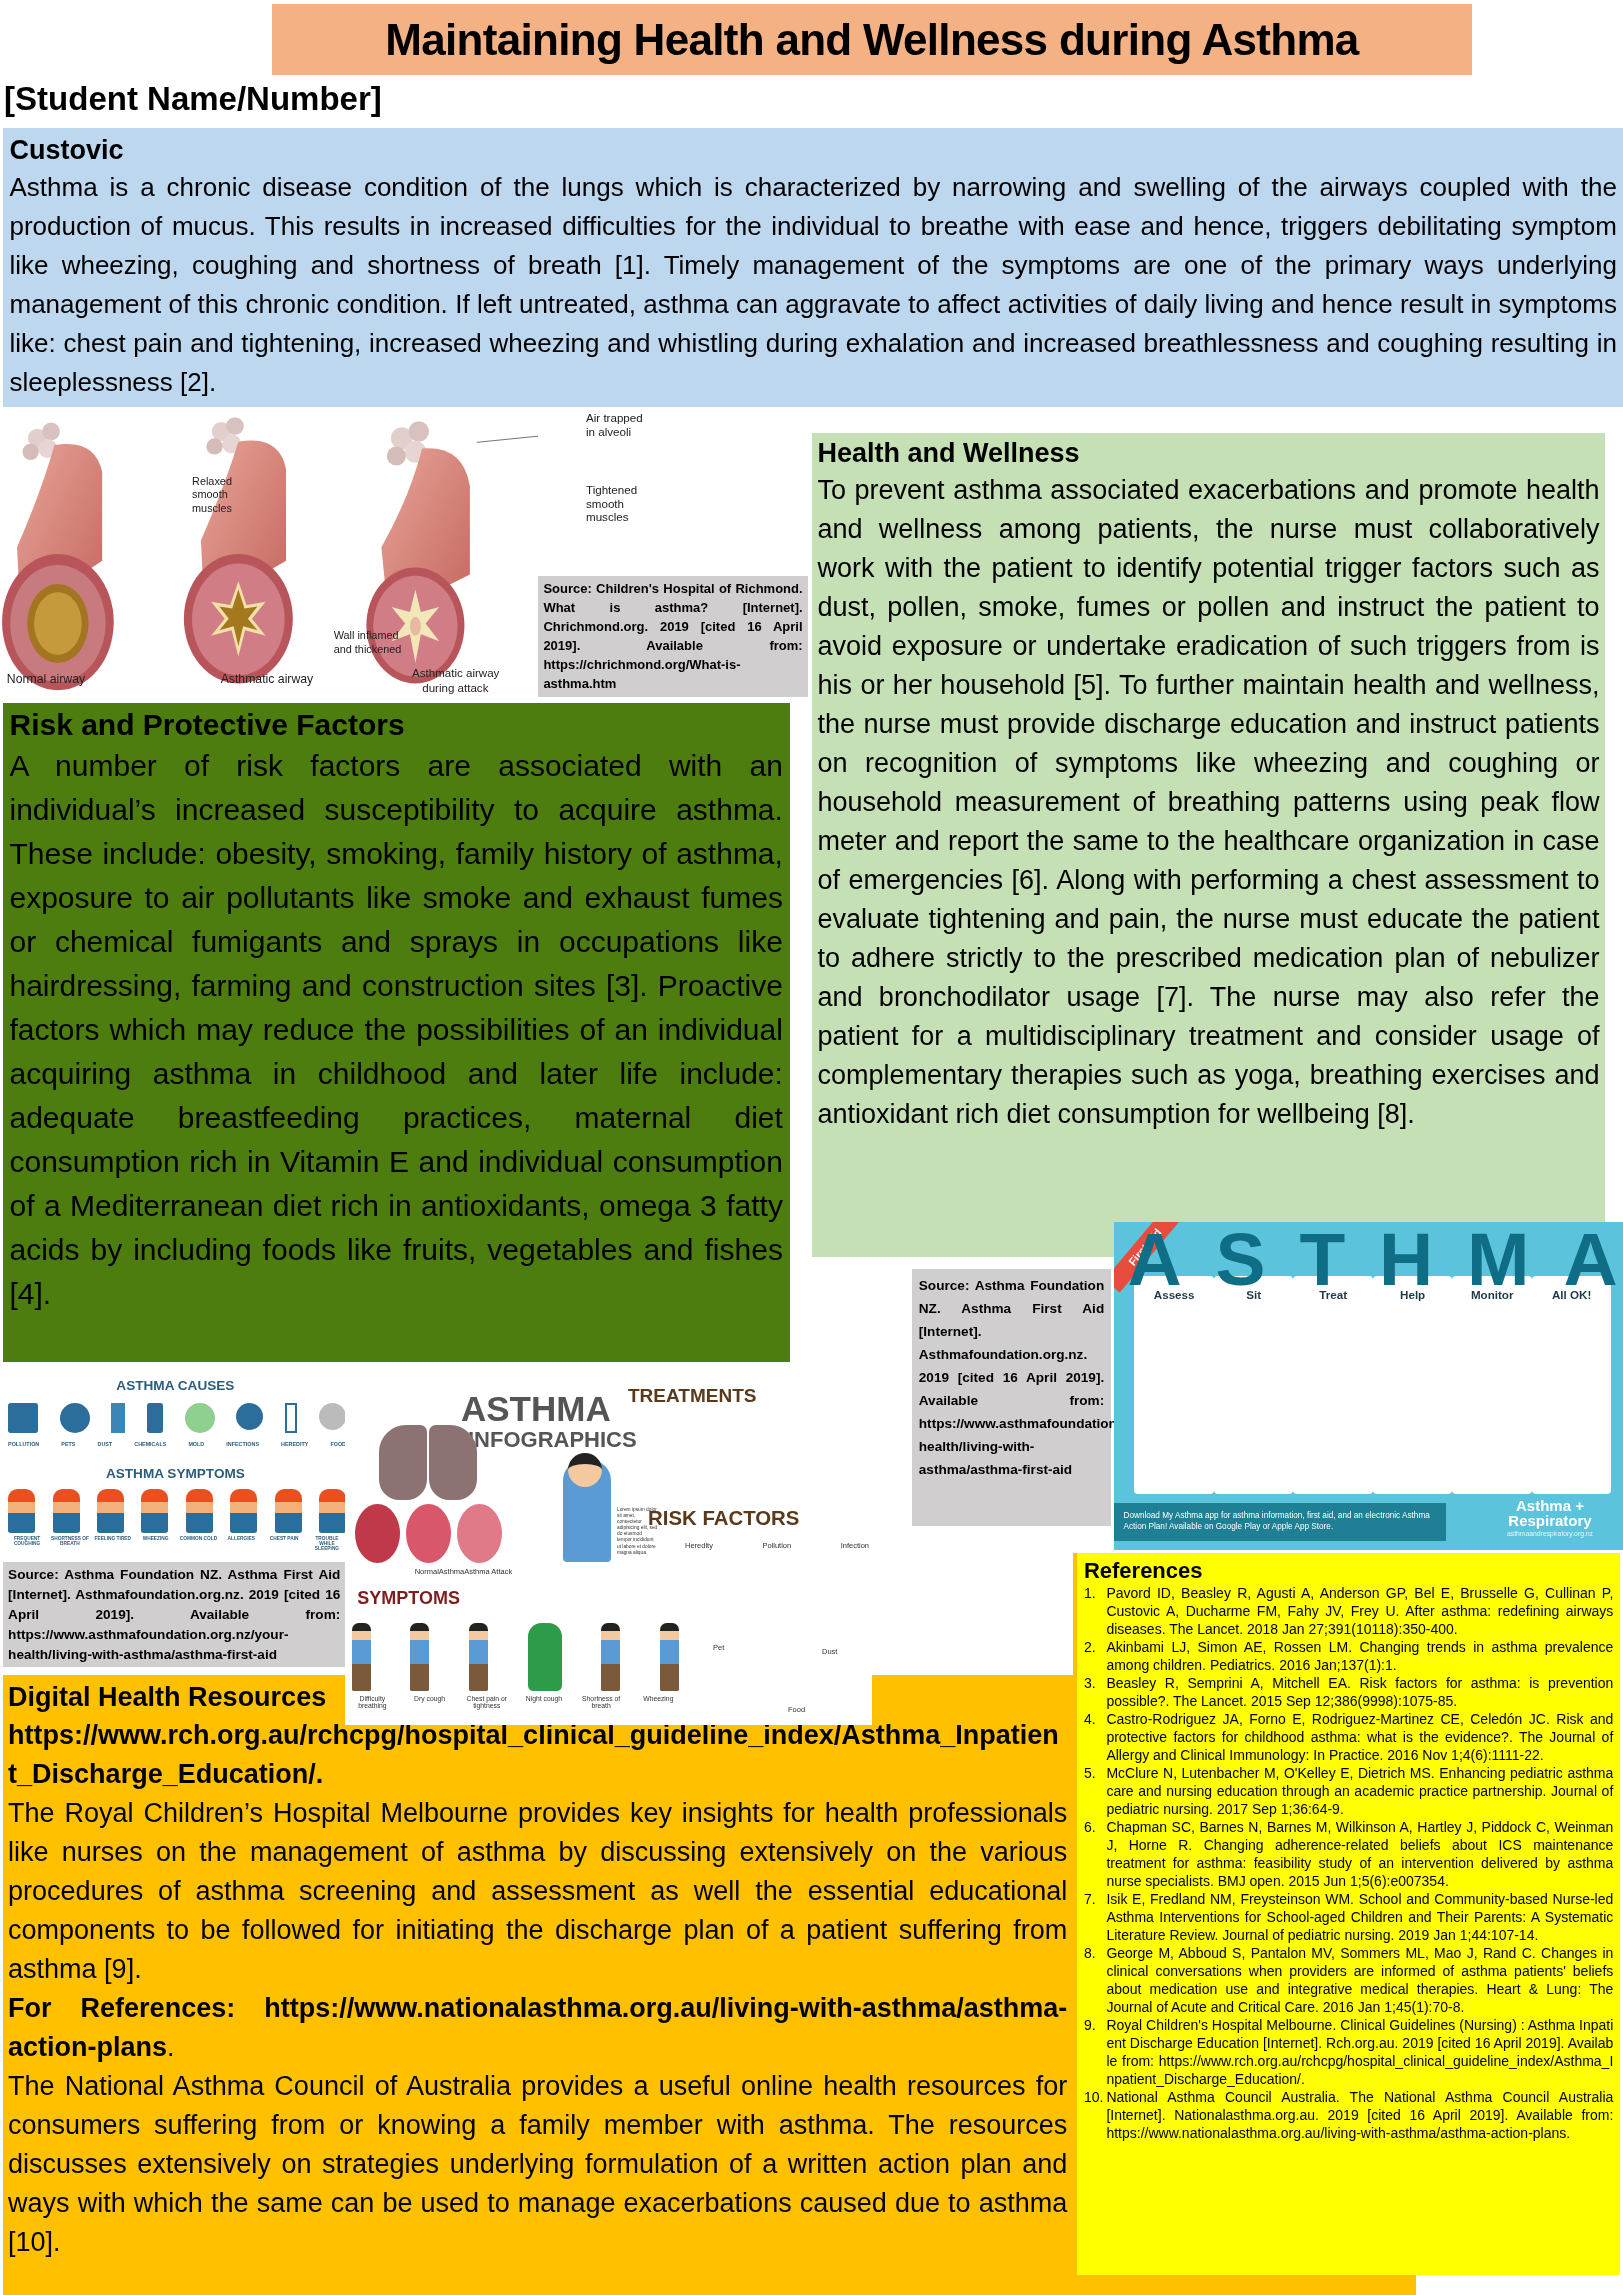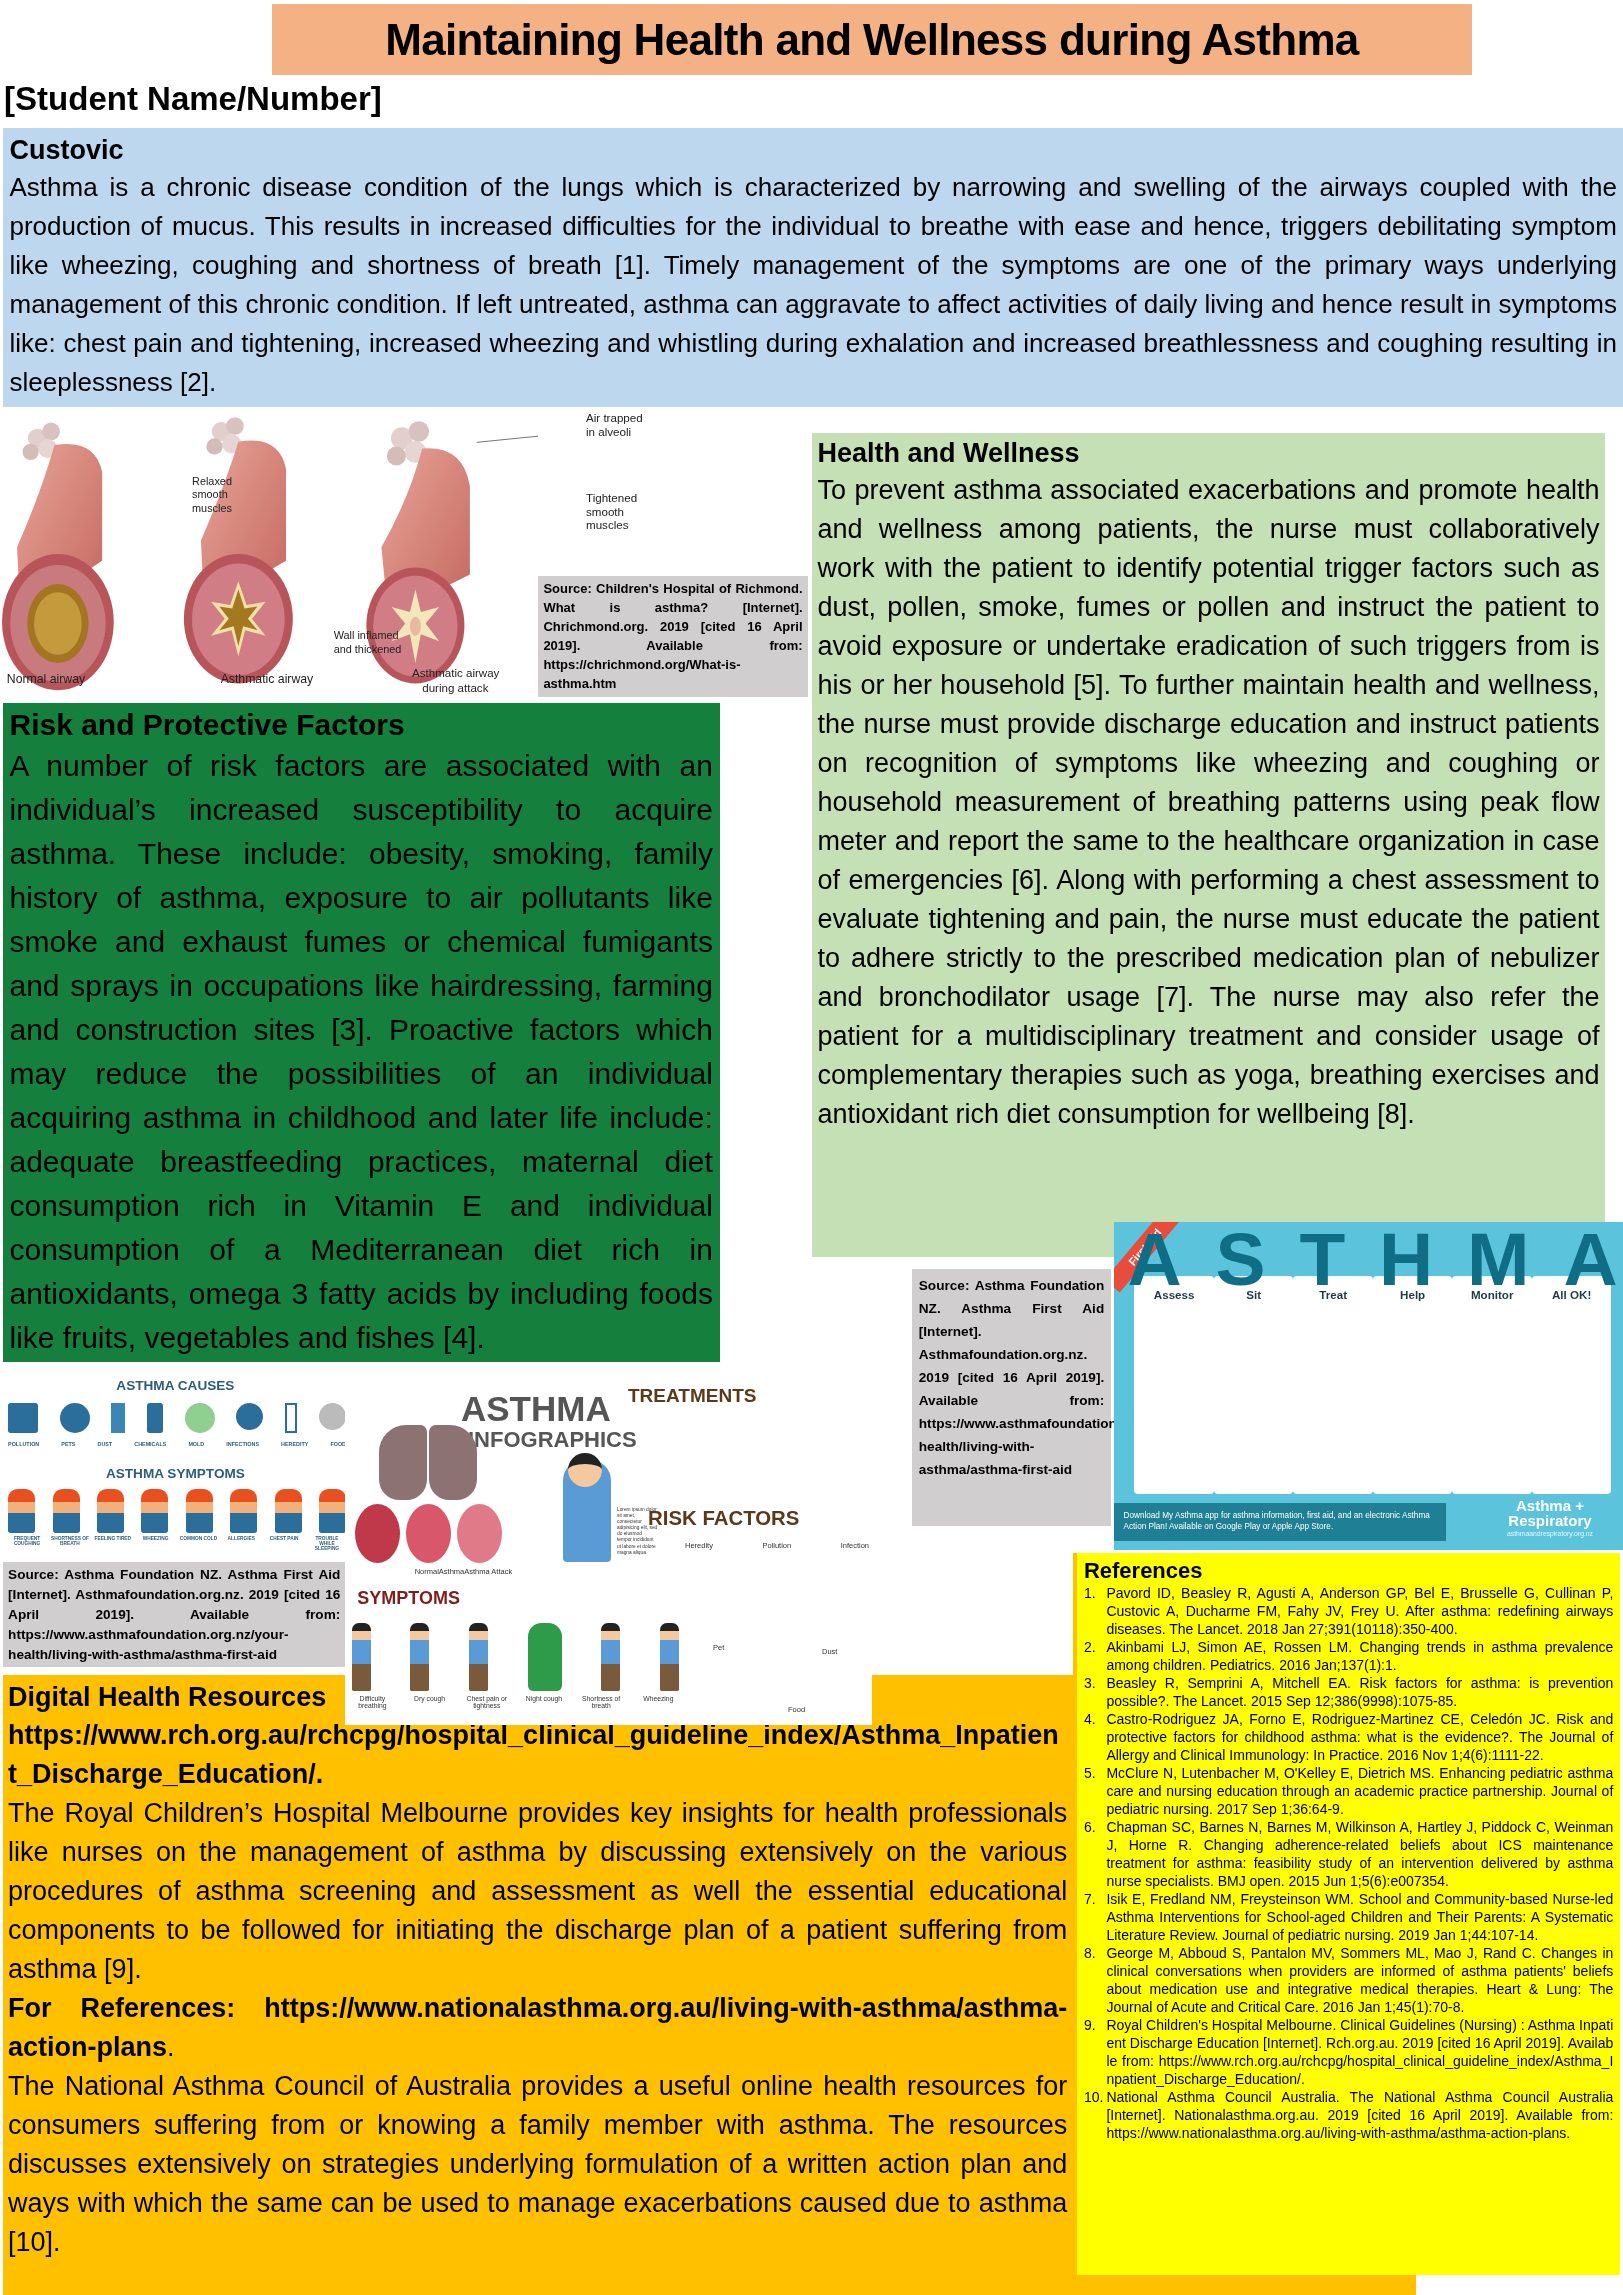--- a/index.html
+++ b/index.html
@@ -19,21 +19,21 @@
   #overview p { font-size: 26px; line-height: 39px; }
 
   #airway-fig { left: 0; top: 411px; width: 538px; height: 286px; background: #fff; }
   #src1 { left: 538px; top: 576px; width: 270px; height: 121px; background: #d0cece; padding: 2.7px 5.4px;
     font-size: 13px; font-weight: bold; line-height: 19px; }
 
   #health { left: 812px; top: 433px; width: 793px; height: 824px; background: #c5e0b4; padding: 2.7px 5.4px; }
   #health h2 { font-size: 27px; font-weight: bold; line-height: 35px; }
   #health p { font-size: 27px; line-height: 39px; }
 
-  #risk { left: 2.7px; top: 703px; width: 717px; height: 659px; background: #15803d; padding: 2.7px 6.8px; }
+  #risk { left: 2.7px; top: 703px; width: 787px; height: 659px; background: #4d7c0f; padding: 2.7px 6.8px; }
   #risk h2 { font-size: 30px; font-weight: bold; line-height: 38px; }
   #risk p { font-size: 30px; line-height: 44px; }
 
   #src2 { left: 912px; top: 1269px; width: 199px; height: 257px; background: #d0cece; padding: 5.4px 6.8px;
     font-size: 13.6px; font-weight: bold; line-height: 23px; }
 
   #firstaid { left: 1114px; top: 1222px; width: 509px; height: 328px; background: #5bc4dc; overflow: hidden; }
 
   #causes-fig { left: 5.4px; top: 1373px; width: 340px; height: 189px; background: #fff; }
   #src3 { left: 2.7px; top: 1562px; width: 343px; height: 105px; background: #d0cece; padding: 2.7px 5.4px;
@@ -120,21 +120,21 @@
     <text x="862" y="30" font-size="16" fill="#222" font-family="Liberation Sans, sans-serif">Air trapped</text>
     <line x1="700" y1="46" x2="860" y2="30" stroke="#333" stroke-width="1"></line>
     <text x="10" y="400" font-size="18" fill="#222" font-family="Liberation Sans, sans-serif">Normal airway</text>
     <text x="324" y="400" font-size="18" fill="#222" font-family="Liberation Sans, sans-serif">Asthmatic airway</text>
     <text x="490" y="335" font-size="16" fill="#222" font-family="Liberation Sans, sans-serif">Wall inflamed</text>
     <text x="490" y="355" font-size="16" fill="#222" font-family="Liberation Sans, sans-serif">and thickened</text>
     <text x="605" y="390" font-size="17" fill="#222" font-family="Liberation Sans, sans-serif">Asthmatic airway</text>
     <text x="620" y="412" font-size="17" fill="#222" font-family="Liberation Sans, sans-serif">during attack</text>
   </svg>
   <div class="fig-label" style="left:586px;top:0px;width:61px;line-height:13.6px;">Air trapped in alveoli</div>
-  <div class="fig-label" style="left:586px;top:80px;width:61px;line-height:13.6px;">Tightened smooth muscles</div>
+  <div class="fig-label" style="left:586px;top:72px;width:61px;line-height:13.6px;">Tightened smooth muscles</div>
 </div>
 <div id="src1" class="abs just">Source: Children's Hospital of Richmond. What is asthma? [Internet]. Chrichmond.org. 2019 [cited 16 April 2019]. Available from: https://chrichmond.org/What-is-asthma.htm</div>
 
 <section id="health" class="abs">
   <h2>Health and Wellness</h2>
   <p class="just">To prevent asthma associated exacerbations and promote health and wellness among patients, the nurse must collaboratively work with the patient to identify potential trigger factors such as dust, pollen, smoke, fumes or pollen and instruct the patient to avoid exposure or undertake eradication of such triggers from is his or her household [5]. To further maintain health and wellness, the nurse must provide discharge education and instruct patients on recognition of symptoms like wheezing and coughing or household measurement of breathing patterns using peak flow meter and report the same to the healthcare organization in case of emergencies [6]. Along with performing a chest assessment to evaluate tightening and pain, the nurse must educate the patient to adhere strictly to the prescribed medication plan of nebulizer and bronchodilator usage [7]. The nurse may also refer the patient for a multidisciplinary treatment and consider usage of complementary therapies such as yoga, breathing exercises and antioxidant rich diet consumption for wellbeing [8].</p>
 </section>
 
 <section id="risk" class="abs">
   <h2>Risk and Protective Factors</h2>

